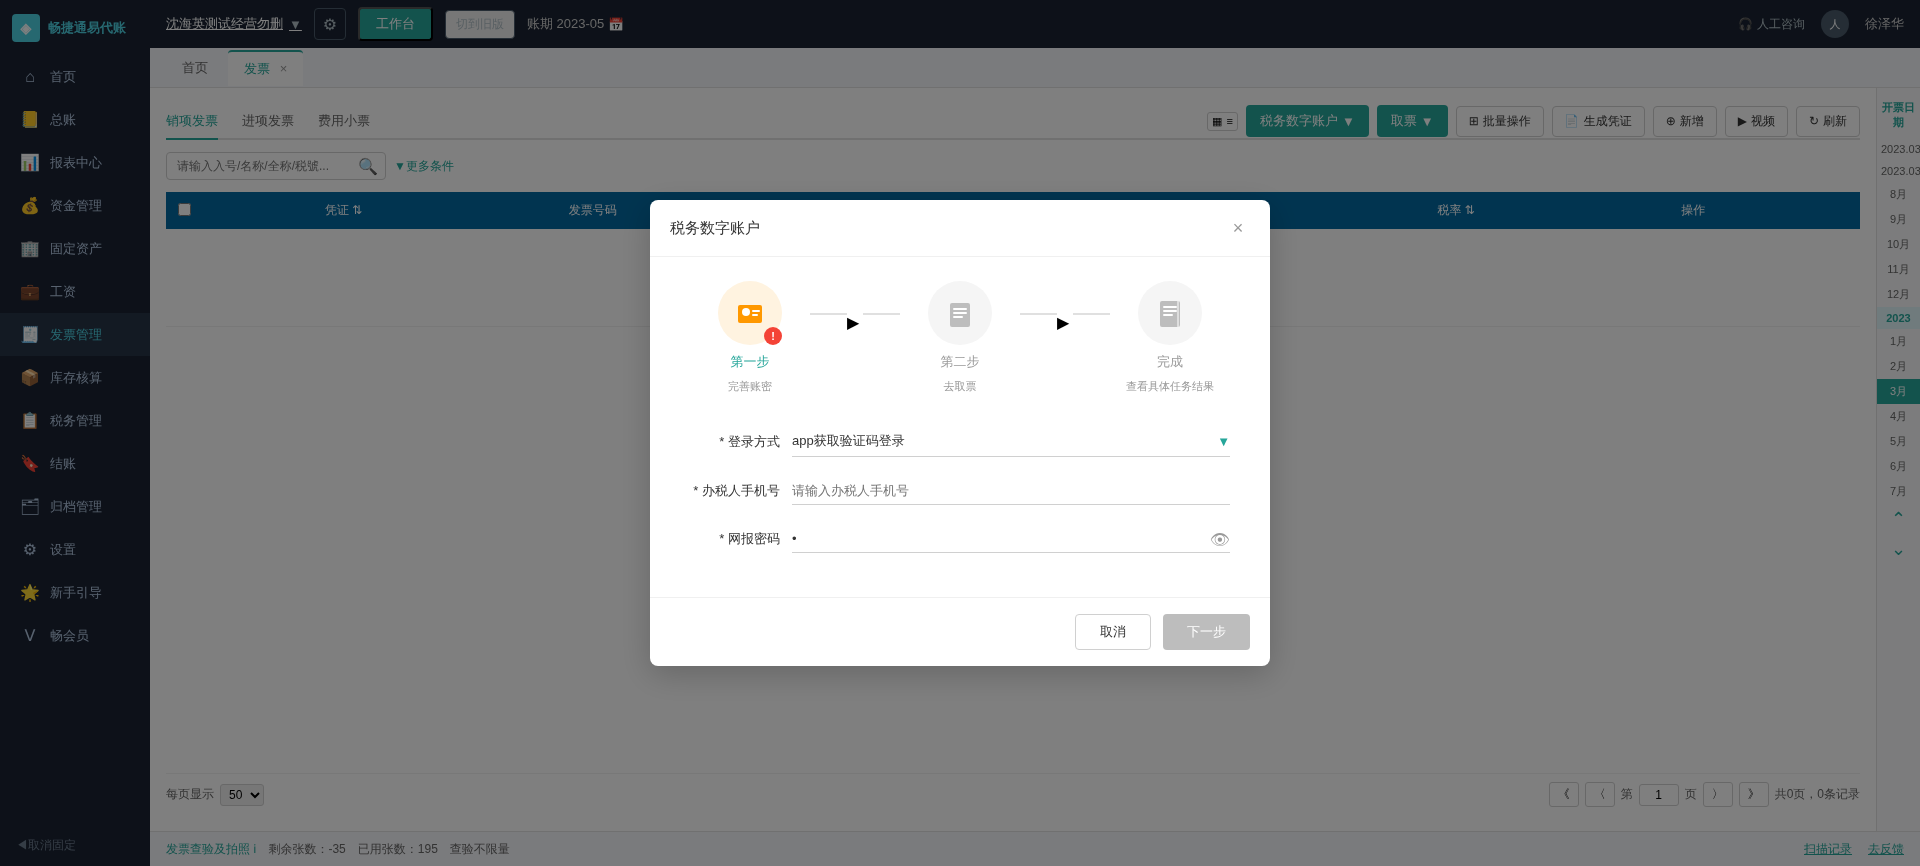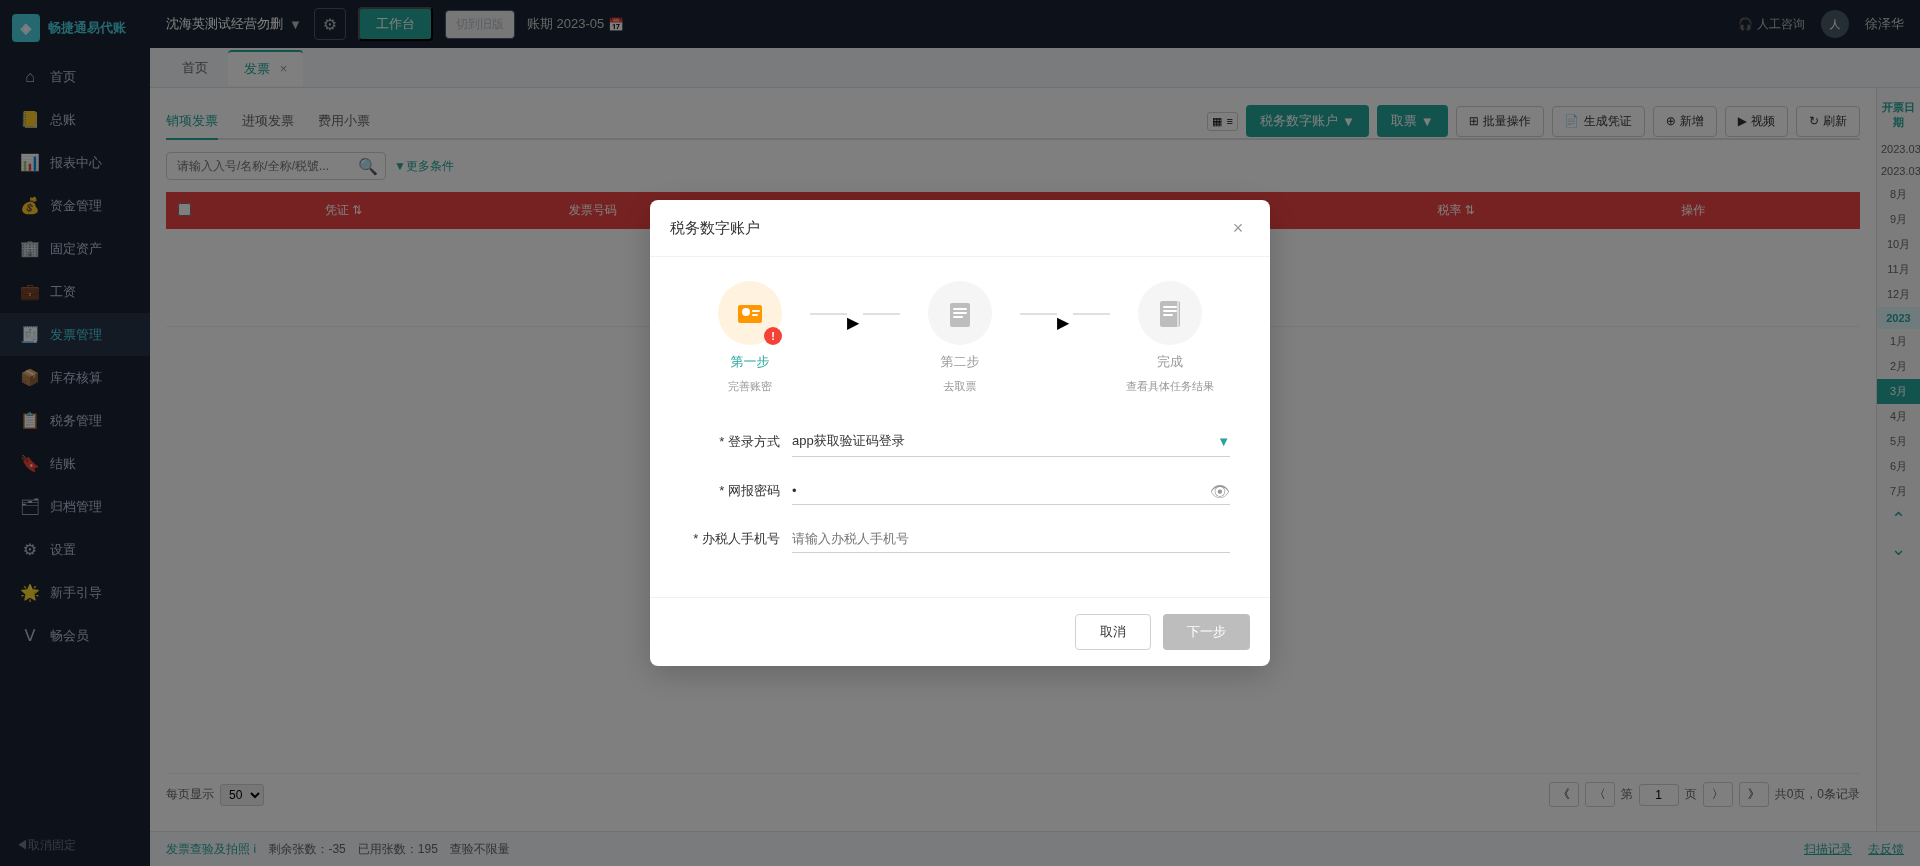--- a/index.html
+++ b/index.html
@@ -24,21 +24,21 @@
     .sidebar-bottom { margin-top: auto; padding: 12px 16px; font-size: 12px; color: #6b7a8d; display: flex; align-items: center; gap: 6px; cursor: pointer; }
 
     
     .main { flex: 1; display: flex; flex-direction: column; height: 866px; position: relative; }
 
     
     .topbar {
       height: 48px; background: #1a2332; display: flex; align-items: center;
       padding: 0 16px; gap: 12px; color: white;
     }
-    .topbar-company { color: white; font-size: 13px; display: flex; align-items: center; gap: 6px; }
+    .topbar-company { color: white; font-size: 13px; display: flex; align-items: center; gap: 6px; text-decoration: underline; }
     .topbar-company .arrow { color: #b0bec5; }
     .topbar-icon-btn { width: 32px; height: 32px; border: 1px solid #4a5a6a; border-radius: 4px; display: flex; align-items: center; justify-content: center; cursor: pointer; color: #b0bec5; }
     .topbar-workbench { background: #26a69a; color: white; padding: 6px 16px; border-radius: 4px; font-size: 13px; cursor: pointer; }
     .topbar-switch { border: 1px solid #4a5a6a; padding: 5px 10px; border-radius: 4px; font-size: 12px; color: #b0bec5; cursor: pointer; }
     .topbar-period { font-size: 13px; color: #ccc; display: flex; align-items: center; gap: 4px; }
     .topbar-right { margin-left: auto; display: flex; align-items: center; gap: 16px; }
     .topbar-service { font-size: 12px; color: #b0bec5; display: flex; align-items: center; gap: 4px; cursor: pointer; }
     .topbar-avatar { width: 28px; height: 28px; border-radius: 50%; background: #4a5a6a; display: flex; align-items: center; justify-content: center; color: white; font-size: 11px; }
     .topbar-username { font-size: 13px; color: #ccc; }
 
@@ -57,21 +57,21 @@
     .sub-tabs { display: flex; gap: 24px; border-bottom: 2px solid #e0e0e0; margin-bottom: 12px; }
     .sub-tab { padding: 8px 0; font-size: 13px; color: #666; cursor: pointer; border-bottom: 2px solid transparent; margin-bottom: -2px; }
     .sub-tab.active { color: #26a69a; border-bottom-color: #26a69a; font-weight: 500; }
     .btn-primary { background: #26a69a; color: white; border: none; padding: 7px 14px; border-radius: 4px; font-size: 13px; cursor: pointer; display: flex; align-items: center; gap: 4px; }
     .btn-default { background: white; color: #333; border: 1px solid #d0d0d0; padding: 6px 12px; border-radius: 4px; font-size: 12px; cursor: pointer; display: flex; align-items: center; gap: 4px; }
     .search-input { border: 1px solid #d0d0d0; border-radius: 4px; padding: 6px 28px 6px 10px; font-size: 12px; width: 220px; outline: none; color: #3b82f6; }
 
     
     .table-container { overflow: auto; flex: 1; }
     .data-table { width: 100%; border-collapse: collapse; font-size: 12px; }
-    .data-table th { background: #ef4444; color: white; padding: 10px 12px; text-align: left; white-space: nowrap; font-weight: 500; }
+    .data-table th { background: #0369a1; color: white; padding: 10px 12px; text-align: left; white-space: nowrap; font-weight: 500; }
     .data-table td { padding: 10px 12px; border-bottom: 1px solid #f0f0f0; white-space: nowrap; }
 
     
     .table-footer { display: flex; align-items: center; justify-content: space-between; padding: 8px 0; font-size: 12px; color: #666; border-top: 1px solid #f0f0f0; margin-top: 8px; }
     .pagination { display: flex; align-items: center; gap: 6px; }
     .page-btn { border: 1px solid #d0d0d0; border-radius: 3px; padding: 3px 8px; cursor: pointer; background: white; font-size: 12px; }
     .page-input { border: 1px solid #d0d0d0; border-radius: 3px; width: 40px; text-align: center; padding: 3px; font-size: 12px; }
 
     
     .status-bar { background: #f5f6fa; padding: 8px 16px; display: flex; align-items: center; gap: 12px; font-size: 12px; color: #666; border-top: 1px solid #e0e0e0; }
@@ -439,36 +439,36 @@
           <span>* 登录方式</span>
         </div>
         <div class="form-select">
           <span>app获取验证码登录</span>
           <span style="color:#26a69a;">▼</span>
         </div>
       </div>
 
       <div class="form-row">
         <div class="form-label">
+          <span>* 办税人手机号</span>
+        </div>
+        <div class="form-input-wrap">
+          <input type="text" class="form-input" style="width: 100%;" placeholder="请输入办税人手机号">
+        </div>
+      </div>
+
+      <div class="form-row">
+        <div class="form-label">
           <span>* 网报密码</span>
         </div>
         <div class="form-input-wrap">
           <input type="password" class="form-input" value="a" style="border-bottom: 1px solid rgb(208, 208, 208); width: 100%;">
           <span class="password-toggle">👁</span>
         </div>
       </div>
-
-      <div class="form-row">
-        <div class="form-label">
-          <span>* 办税人手机号</span>
-        </div>
-        <div class="form-input-wrap">
-          <input type="text" class="form-input" style="width: 100%;" placeholder="请输入办税人手机号">
-        </div>
-      </div>
     </div>
 
     <div class="modal-footer">
       <button class="btn-cancel">取消</button>
       <button class="btn-next">下一步</button>
     </div>
   </div>
 </div>
 
 </body></html>

